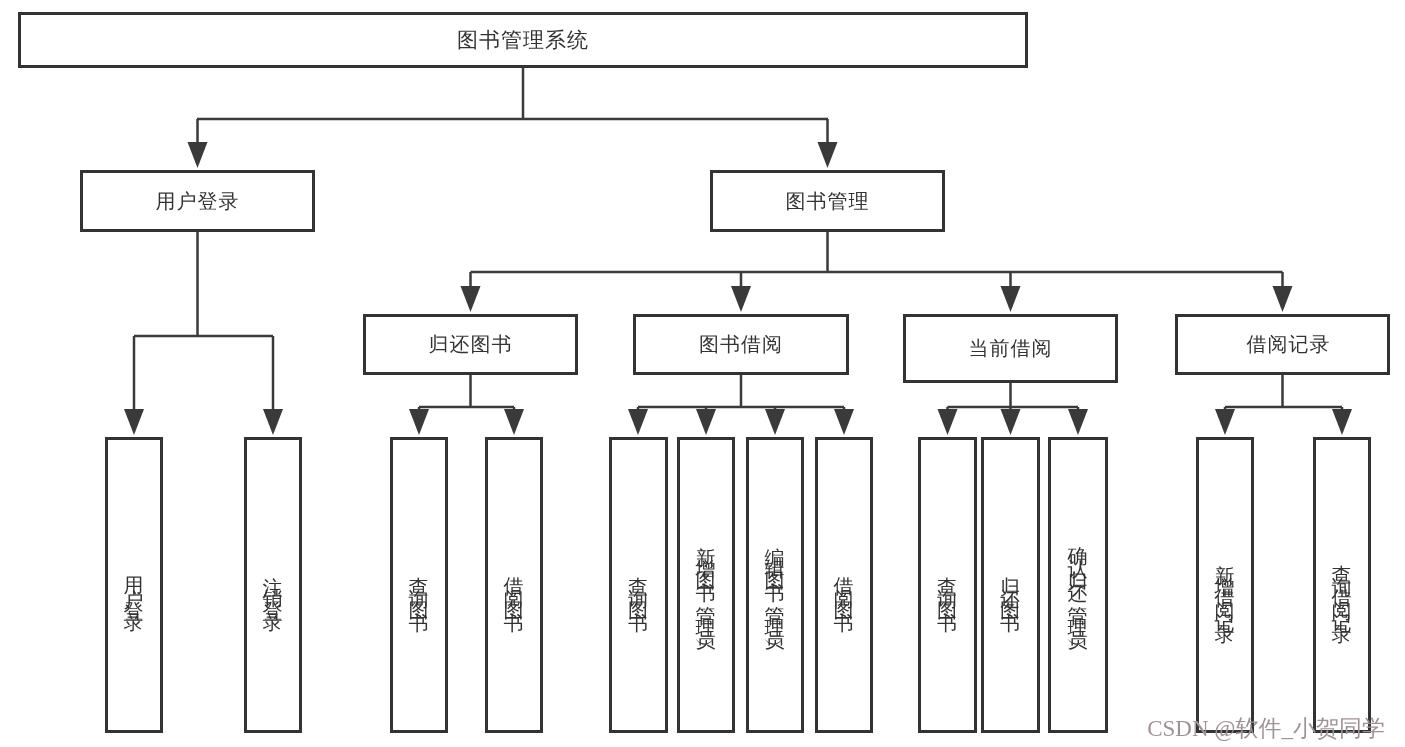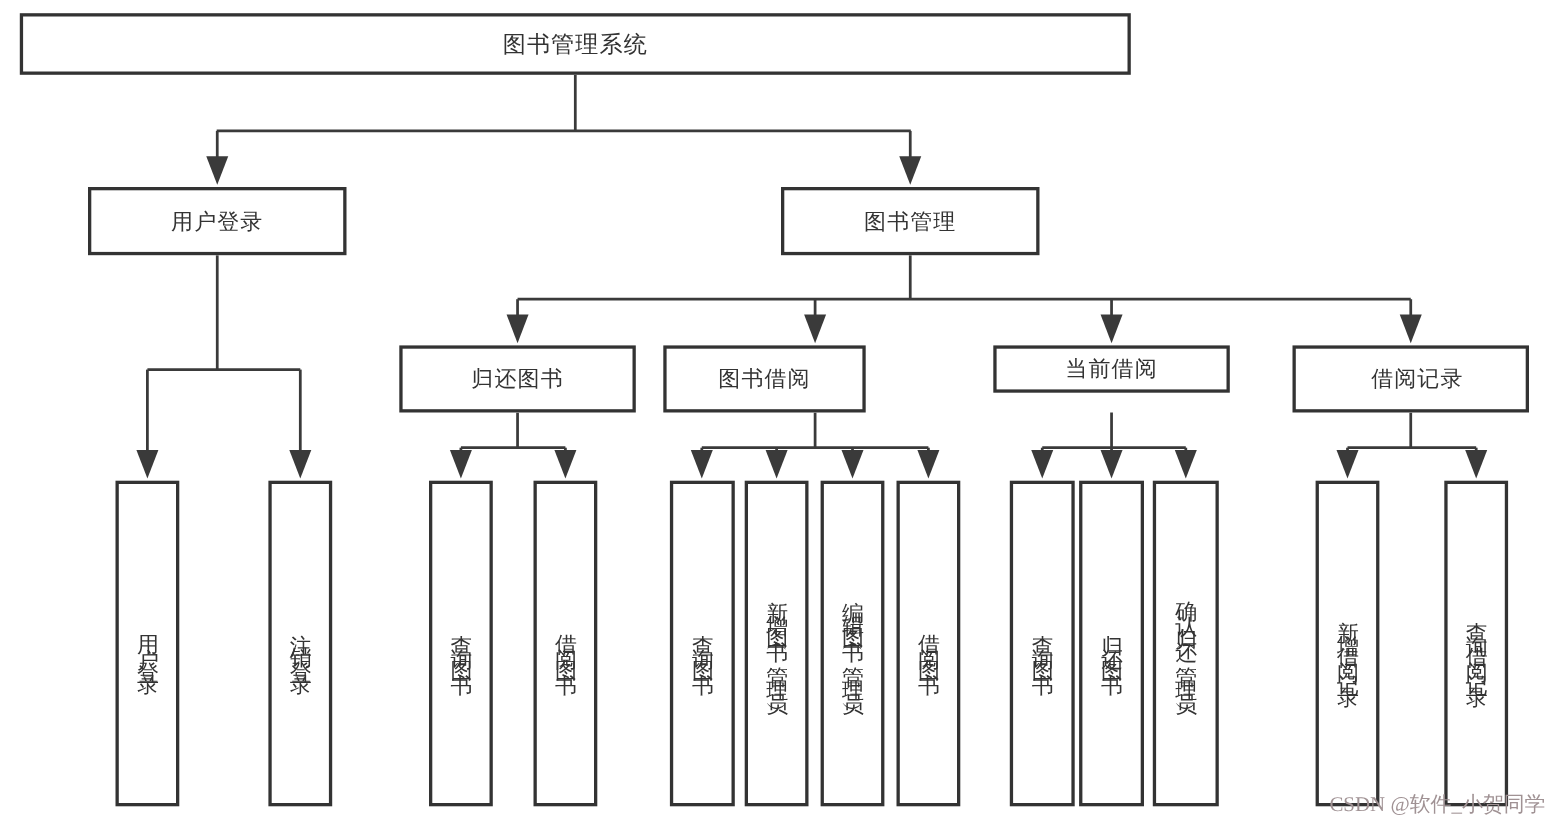--- a/index.html
+++ b/index.html
@@ -38,22 +38,22 @@
   .vbox .vlbl{
     writing-mode:vertical-rl;
     text-orientation:mixed;
     font-size:20px;
     letter-spacing:12px;
     line-height:1;
     white-space:nowrap;
   }
   .watermark{
     position:absolute;
-    right:0;bottom:3px;
-    font-size:19px;
+    right:20px;bottom:3px;
+    font-size:23px;
     color:var(--watermark);
     white-space:nowrap;
     z-index:5;
   }
 </style>
 </head>
 <body>
 
 <div id="canvas">
 
@@ -119,24 +119,24 @@
   <div class="hbox" style="left:80px;top:170px;width:235px;height:62px;">
     <span class="lbl">用户登录</span>
   </div>
   <div class="hbox" style="left:710px;top:170px;width:235px;height:62px;align-items:center;">
     <span class="lbl">图书管理</span>
   </div>
 
   <div class="hbox" style="left:363px;top:314px;width:215px;height:61px;">
     <span class="lbl">归还图书</span>
   </div>
-  <div class="hbox" style="left:603px;top:314px;width:184px;height:61px;">
+  <div class="hbox" style="left:633px;top:314px;width:216px;height:61px;">
     <span class="lbl">图书借阅</span>
   </div>
-  <div class="hbox" style="left:903px;top:314px;width:215px;height:43px;">
+  <div class="hbox" style="left:903px;top:314px;width:215px;height:69px;">
     <span class="lbl">当前借阅</span>
   </div>
   <div class="hbox" style="left:1175px;top:314px;width:215px;height:61px;padding-left:12px;">
     <span class="lbl">借阅记录</span>
   </div>
 
   <div class="vbox" style="left:105px;top:437px;width:58px;height:296px;">
     <span class="vlbl">用户登录</span>
   </div>
   <div class="vbox" style="left:244px;top:437px;width:58px;height:296px;">

